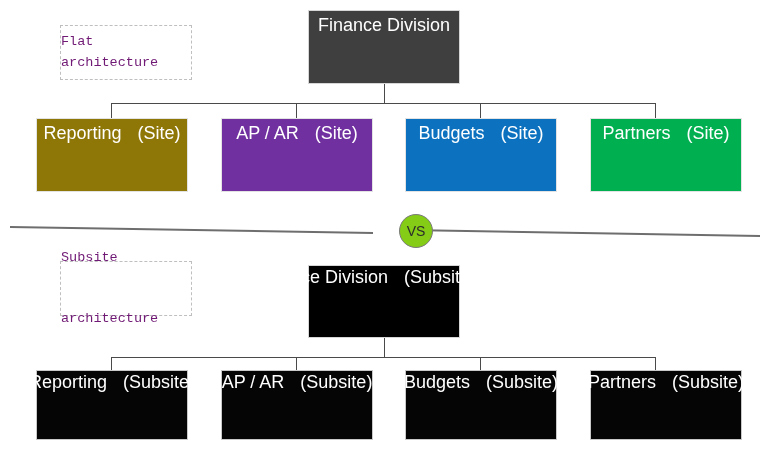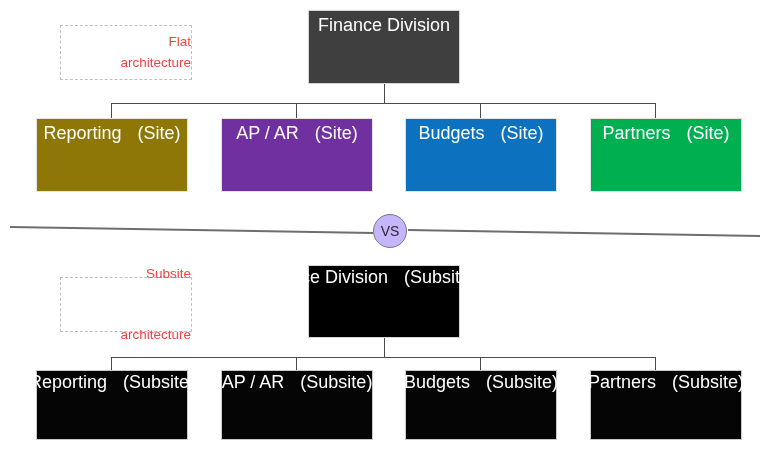--- a/index.html
+++ b/index.html
@@ -19,26 +19,26 @@
   }
 
   
   .dashed-label {
     position: absolute;
     box-sizing: border-box;
     border: 1px dashed #bfbfbf;
     background: #ffffff;
     display: flex;
     flex-direction: column;
-    align-items: flex-end;
+    align-items: flex-start;
     justify-content: center;
-    color: #ef4444;
+    color: #701a75;
     font-size: 13.5px;
     line-height: 1.5;
-    font-family: Liberation Sans, sans-serif;
+    font-family: Liberation Mono, monospace;
     text-align: center;
   }
   .dashed-label .l1, .dashed-label .l2 { display: block; white-space: nowrap; }
 
   
   .node {
     position: absolute;
     box-sizing: border-box;
     display: flex;
     flex-direction: row;
@@ -84,27 +84,28 @@
 
   
   .divider-wrap { position: absolute; left: 0; top: 0; width: 768px; height: 458px; pointer-events: none; }
   .vs-badge {
     position: absolute;
     box-sizing: border-box;
     width: 34px;
     height: 34px;
     border-radius: 50%;
     border: 1px solid #7a7a7a;
-    background: #c4b5fd;
+    background: #84cc16;
     display: flex;
     align-items: center;
     justify-content: center;
     color: #2b2b2b;
     font-size: 14px;
     font-family: "Liberation Sans", sans-serif;
+    margin-left: 26px;
   }
 </style>
 </head>
 <body>
 
 <div id="canvas">
 
   <div class="dashed-label" style="left:60px; top:25px; width:132px; height:55px;">
     <span class="l1">Flat</span>
     <span class="l2">architecture</span>
@@ -144,21 +145,21 @@
   <div class="divider-wrap">
     <svg width="768" height="458" style="position:absolute; left:0; top:0;">
       <line x1="10" y1="227" x2="373" y2="233" stroke="#6e6e6e" stroke-width="2"></line>
       <line x1="408" y1="230" x2="760" y2="236" stroke="#6e6e6e" stroke-width="2"></line>
     </svg>
   </div>
   <div class="vs-badge" style="left:373px; top:214px;">
     <span>VS</span>
   </div>
 
-  <div class="dashed-label" style="left:60px; top:277px; width:132px; height:55px;gap:40px;">
+  <div class="dashed-label" style="left:60px; top:261px; width:132px; height:55px;gap:40px;">
     <span class="l1">Subsite</span>
     <span class="l2">architecture</span>
   </div>
 
   <div class="node root-bottom" style="left:308px; top:265px; width:152px; height:73px;">
     <span class="title">Finance Division</span>
     <span class="sub">(Subsite Site)</span>
   </div>
 
   <div class="conn v" style="left:384px; top:338px; height:19px;"></div>

